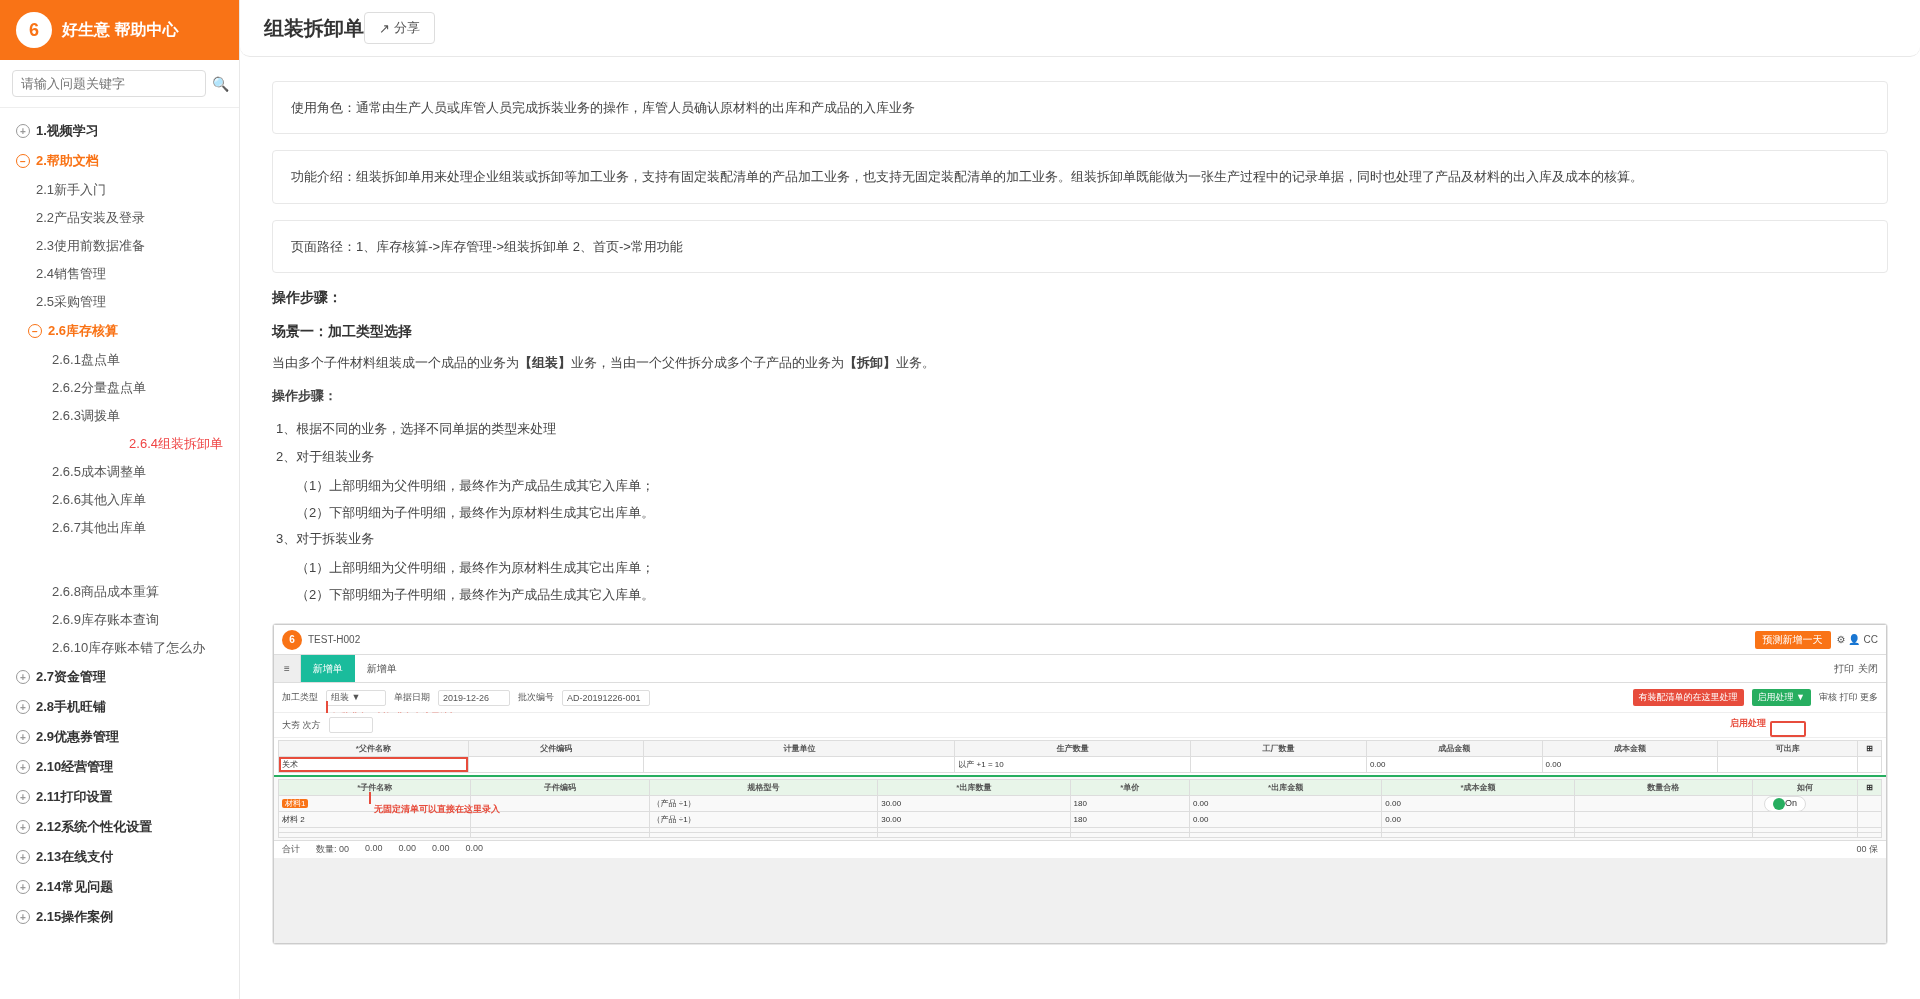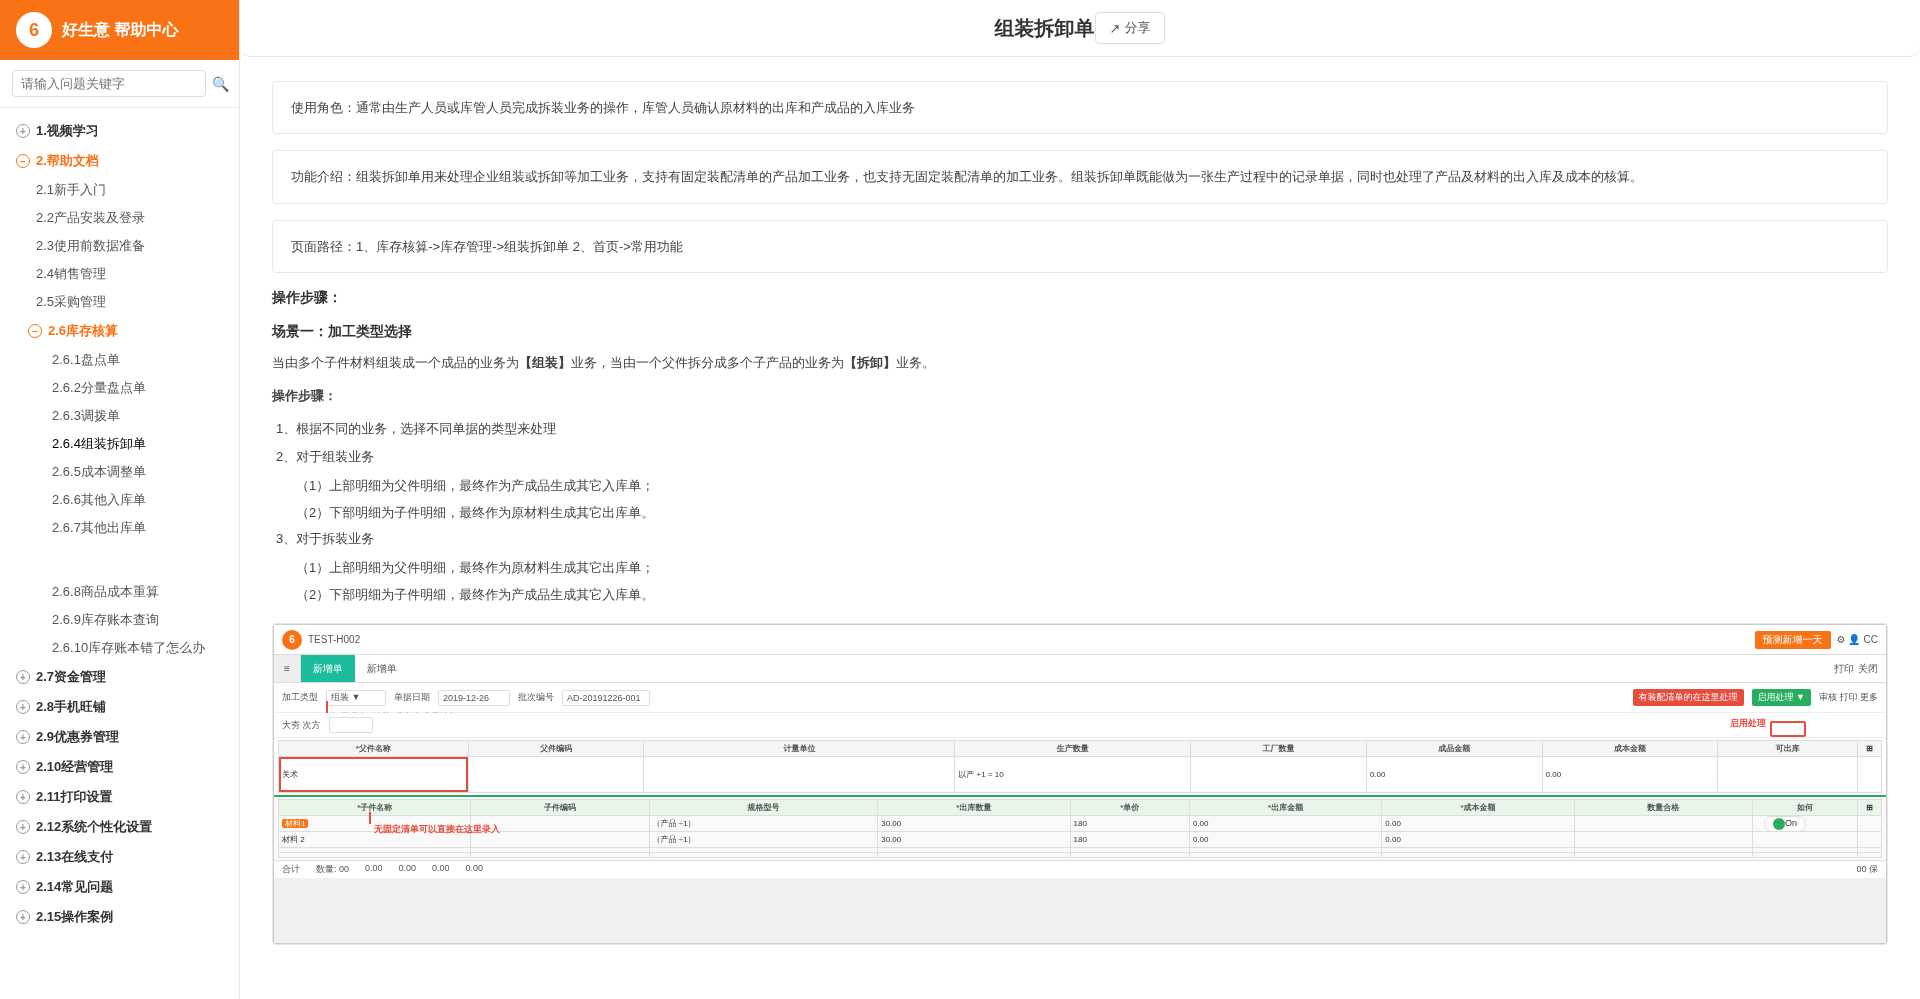--- a/index.html
+++ b/index.html
@@ -103,37 +103,37 @@
       color: #999;
       font-size: 10px;
       flex-shrink: 0;
     }
     .nav-sub-item {
       padding: 5px 16px 5px 36px;
       cursor: pointer;
       font-size: 13px;
       color: #555;
     }
-    .nav-sub-item.active { color: #000000; }
+    .nav-sub-item.active { color: #ef4444; text-align: right; }
 
     
     #main {
       flex: 1;
       display: flex;
       flex-direction: column;
       overflow: hidden;
       background: #fff;
     }
     #topbar {
       background: #fff;
       border-bottom: 1px solid #e8e8e8;
       padding: 12px 24px;
       display: flex;
       align-items: center;
-      justify-content: center;
+      justify-content: flex-start;
       min-height: 56px;
       border-radius: 10px;
     }
     #page-title {
       font-size: 20px;
       font-weight: bold;
       color: #333;
     }
     #share-btn {
       border: 1px solid #ddd;
@@ -392,21 +392,21 @@
                 <th style="border:1px solid #ddd;padding:2px 3px;color:#555;">生产数量</th>
                 <th style="border:1px solid #ddd;padding:2px 3px;color:#555;">工厂数量</th>
                 <th style="border:1px solid #ddd;padding:2px 3px;color:#555;">成品金额</th>
                 <th style="border:1px solid #ddd;padding:2px 3px;color:#555;">成本金额</th>
                 <th style="border:1px solid #ddd;padding:2px 3px;color:#555;">可出库</th>
                 <th style="border:1px solid #ddd;padding:2px 3px;width:24px;">⊞</th>
               </tr>
             </thead>
             <tbody>
               <tr>
-                <td style="border:1px solid #ddd;padding:12px 3px;position:relative;">
+                <td style="border:1px solid #ddd;padding:2px 3px;position:relative;">
                   <div style="border:2px solid #e74c3c;position:absolute;inset:0;pointer-events:none;"></div>
                   <span style="font-size:8px;color:#333;">关术</span>
                 </td>
                 <td style="border:1px solid #ddd;padding:2px 3px;"></td>
                 <td style="border:1px solid #ddd;padding:2px 3px;"></td>
                 <td style="border:1px solid #ddd;padding:2px 3px;font-size:8px;">以产 +1 = 10</td>
                 <td style="border:1px solid #ddd;padding:2px 3px;"></td>
                 <td style="border:1px solid #ddd;padding:2px 3px;font-size:8px;">0.00</td>
                 <td style="border:1px solid #ddd;padding:2px 3px;font-size:8px;">0.00</td>
                 <td style="border:1px solid #ddd;padding:2px 3px;"></td>

